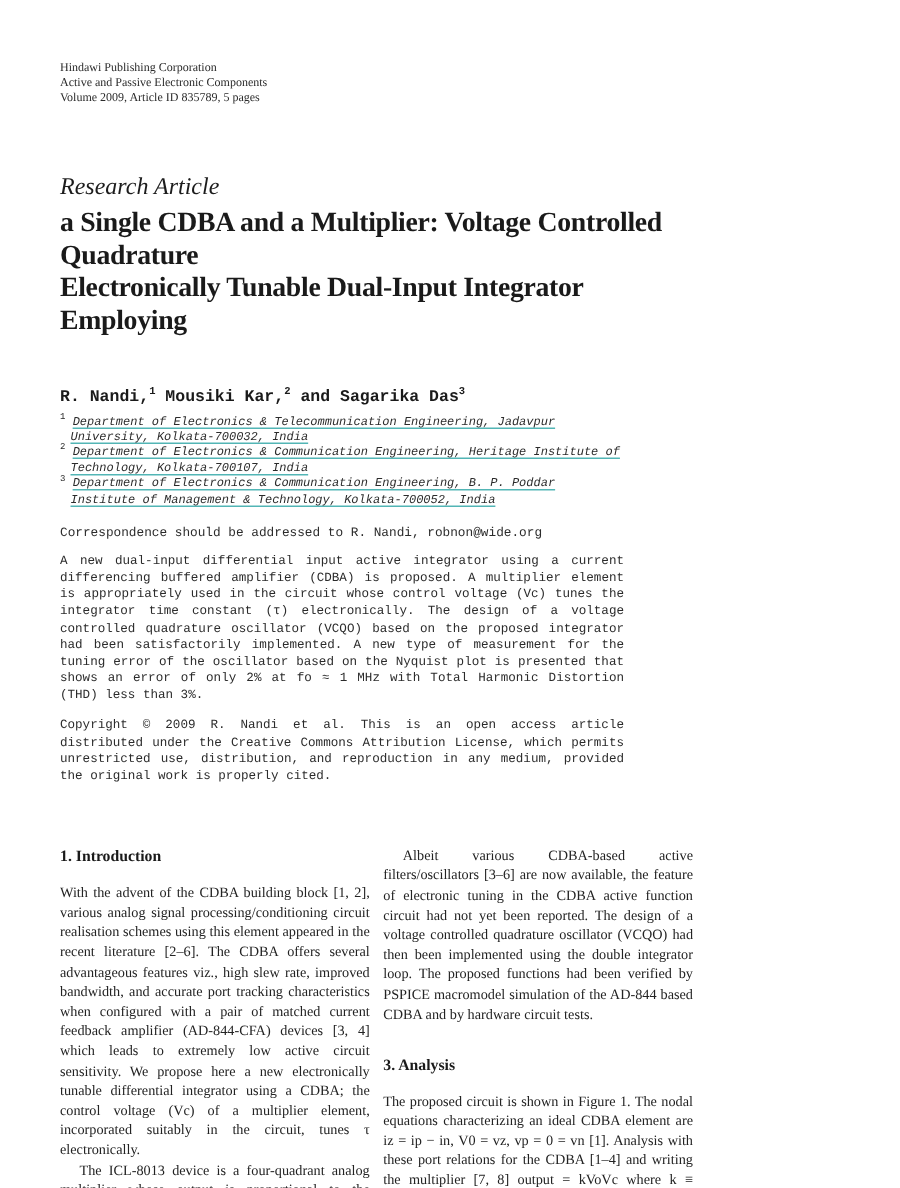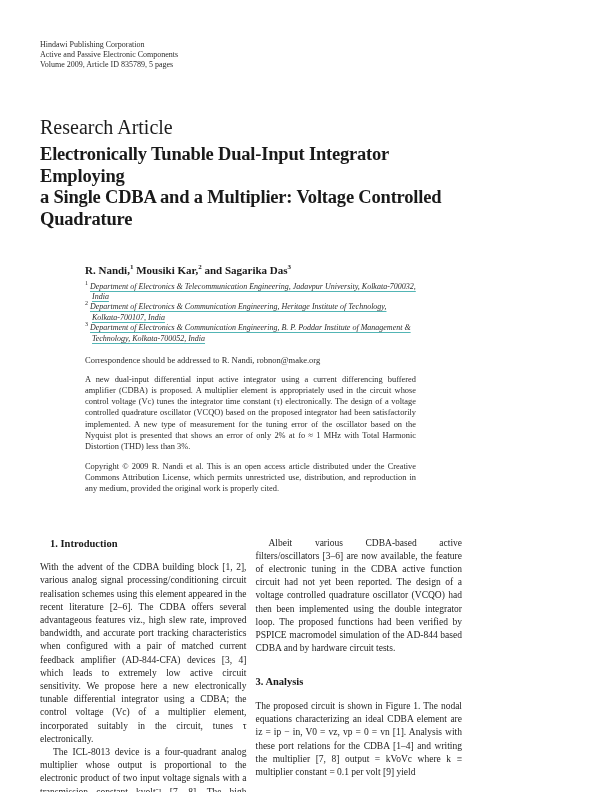--- a/index.html
+++ b/index.html
@@ -4,36 +4,36 @@
 <style>
   html,body{margin:0;padding:0;background:#ffffff;}
   .page{
     width:500px;height:792px;box-sizing:border-box;
     padding:40px 38px 20px 40px;
     background:#ffffff;color:#202020;
     font-family:"Liberation Serif", serif;
     overflow:hidden;position:relative;
   }
   .pub-header{font-size:8px;line-height:1.25;color:#2b2b2b;}
-  .article-type{margin-top:46px;font-size:20px;color:#1c1c1c;}
+  .article-type{margin-top:46px;font-style:italic;font-size:16px;color:#1c1c1c;}
   .title{margin:5px 0 0 0;font-size:18.5px;line-height:1.17;font-weight:bold;color:#1a1a1a;letter-spacing:-0.2px;}
   .title .tl{display:block;}
-  .meta{margin-left:45px;margin-right:46px;}
+  .meta{margin-right:46px;font-family:Liberation Mono, monospace;}
   .authors{margin-top:33px;font-size:11px;font-weight:bold;color:#1a1a1a;}
   .authors sup{font-size:7px;line-height:0;}
   .affiliations{margin-top:6px;font-size:8px;font-style:italic;line-height:1.3;color:#2b2b2b;}
   .affil{padding-left:7px;text-indent:-7px;}
   .affil sup{font-size:6px;font-style:normal;line-height:0;}
   .affil-link{color:inherit;text-decoration:underline;text-decoration-color:#52b5b5;text-underline-offset:1.5px;cursor:pointer;}
   .metaline{margin-top:11px;font-size:8.5px;color:#2b2b2b;}
   .email{color:#2b2b2b;cursor:pointer;}
   .abstract,.copyright{margin-top:9px;font-size:8.4px;line-height:1.33;text-align:justify;color:#2b2b2b;}
   .columns{display:flex;gap:9px;margin-top:42px;}
   .col{flex:1;min-width:0;font-size:9.5px;line-height:1.39;text-align:justify;color:#232323;}
-  .sec{font-size:10.5px;font-weight:bold;margin:0 0 10px 10px;color:#1a1a1a;text-align:left;}
+  .sec{font-size:10.5px;font-weight:bold;margin:0 0 10px 0;color:#1a1a1a;text-align:left;}
   .sec2{margin:20px 0 10px 0;}
   .col p{margin:0;}
   p.ind{text-indent:13px;}
   .equation{margin-top:14px;font-size:9.5px;font-style:italic;text-align:center;color:#232323;}
   .equation sub{font-size:6.5px;}
   .eq-number{text-align:right;font-style:normal;margin-top:2px;font-size:9.5px;}
 </style>
 </head>
 <body>
 
@@ -41,37 +41,37 @@
 
   <div class="pub-header">
     <div>Hindawi Publishing Corporation</div>
     <div>Active and Passive Electronic Components</div>
     <div>Volume 2009, Article ID 835789, 5 pages</div>
   </div>
 
   <div class="article-type">Research Article</div>
 
   <h1 class="title">
+    <span class="tl">a Single CDBA and a Multiplier: Voltage Controlled Quadrature</span>
     <span class="tl">Electronically Tunable Dual-Input Integrator Employing</span>
-    <span class="tl">a Single CDBA and a Multiplier: Voltage Controlled Quadrature</span>
   </h1>
 
   <div class="meta">
     <div class="authors">
       <span>R. Nandi,</span><sup>1</sup><span> Mousiki Kar,</span><sup>2</sup><span> and Sagarika Das</span><sup>3</sup>
     </div>
 
     <div class="affiliations">
       <div class="affil"><sup>1</sup> <span class="affil-link">Department of Electronics &amp; Telecommunication Engineering, Jadavpur University, Kolkata-700032, India</span></div>
       <div class="affil"><sup>2</sup> <span class="affil-link">Department of Electronics &amp; Communication Engineering, Heritage Institute of Technology, Kolkata-700107, India</span></div>
       <div class="affil"><sup>3</sup> <span class="affil-link">Department of Electronics &amp; Communication Engineering, B. P. Poddar Institute of Management &amp; Technology, Kolkata-700052, India</span></div>
     </div>
 
     <div class="metaline">
-      <span>Correspondence should be addressed to R. Nandi, </span><span class="email">robnon@make.org</span>
+      <span>Correspondence should be addressed to R. Nandi, </span><span class="email">robnon@wide.org</span>
     </div>
 
 
     <p class="abstract">A new dual-input differential input active integrator using a current differencing buffered amplifier (CDBA) is proposed. A multiplier element is appropriately used in the circuit whose control voltage (Vc) tunes the integrator time constant (τ) electronically. The design of a voltage controlled quadrature oscillator (VCQO) based on the proposed integrator had been satisfactorily implemented. A new type of measurement for the tuning error of the oscillator based on the Nyquist plot is presented that shows an error of only 2% at fo ≈ 1 MHz with Total Harmonic Distortion (THD) less than 3%.</p>
 
     <p class="copyright">Copyright © 2009 R. Nandi et al. This is an open access article distributed under the Creative Commons Attribution License, which permits unrestricted use, distribution, and reproduction in any medium, provided the original work is properly cited.</p>
   </div>
 
   <div class="columns">
 

